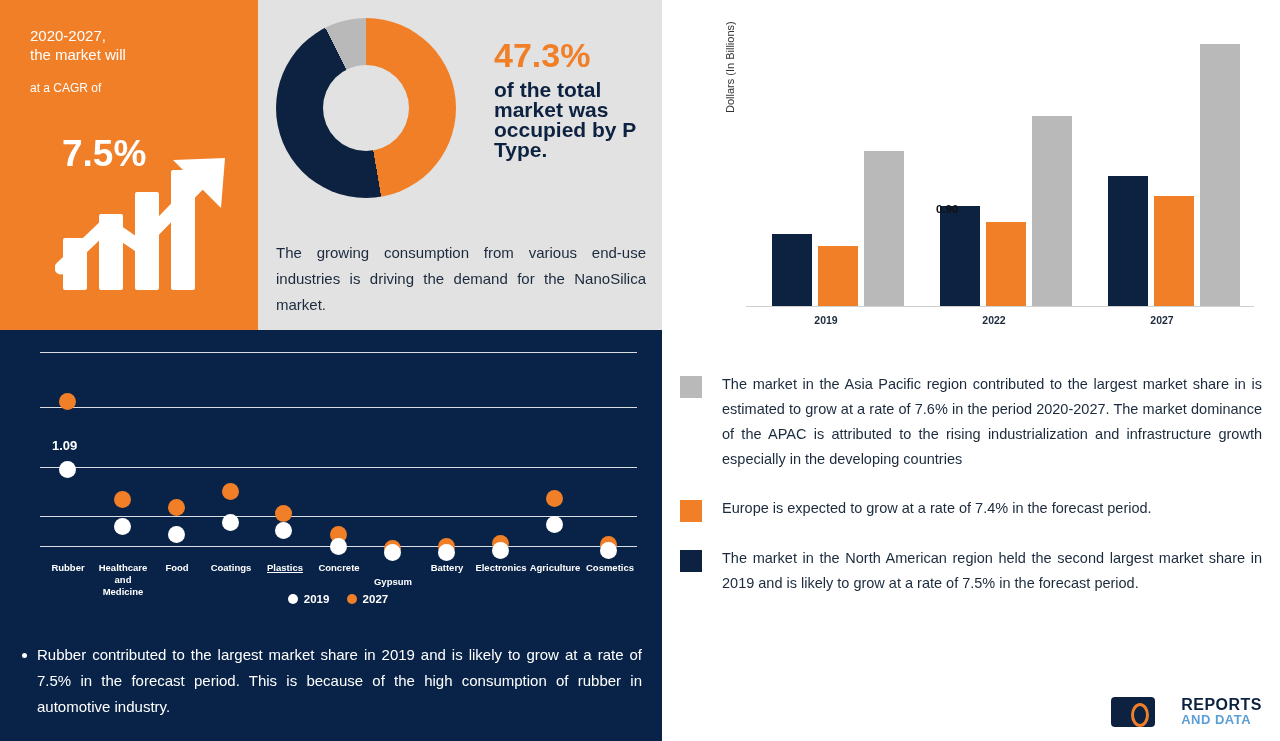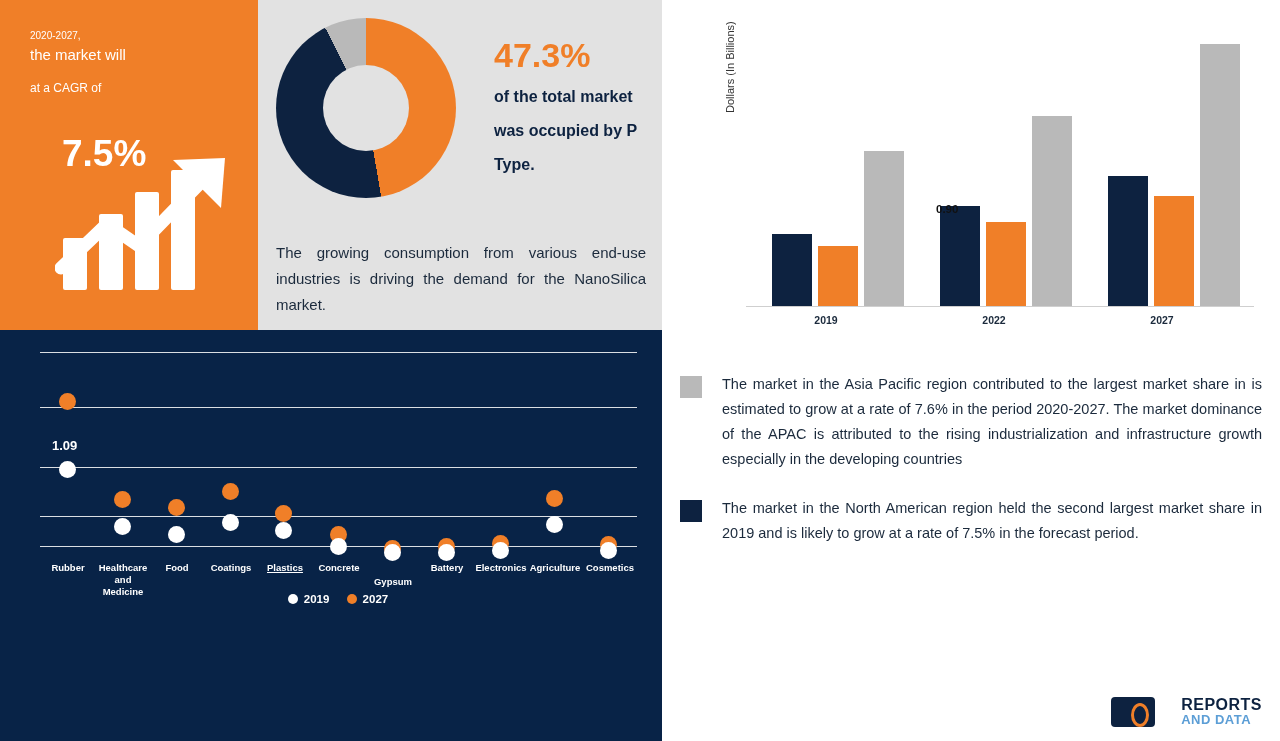--- a/index.html
+++ b/index.html
@@ -10,42 +10,42 @@
     overflow:hidden;
     position:relative;
   }
   .page{position:relative;width:1280px;height:741px;}
 
   
   .left-col{position:absolute;left:0;top:0;width:662px;height:741px;}
 
   
   .cagr-panel{position:absolute;left:0;top:0;width:258px;height:330px;background:#f07f28;color:#ffffff;}
-  .cagr-line1{position:absolute;left:30px;top:26px;font-size:10px;line-height:20px;font-weight:400;}
+  .cagr-line1{position:absolute;left:30px;top:26px;font-size:15px;line-height:20px;font-weight:400;}
   .cagr-line2{position:absolute;left:30px;top:45px;font-size:15px;line-height:20px;font-weight:400;}
   .cagr-accel{position:absolute;left:30px;top:66px;font-size:29px;font-weight:bold;letter-spacing:.2px;}
   .cagr-line3{position:absolute;left:30px;top:81px;font-size:12px;}
   .cagr-value{position:absolute;left:62px;top:133px;font-size:37px;font-weight:bold;}
   .growth-graphic{position:absolute;left:55px;top:150px;width:180px;height:140px;}
   .bar{position:absolute;bottom:0;background:#ffffff;border-radius:2px;}
   .b1{left:8px;width:24px;height:52px;}
   .b2{left:44px;width:24px;height:76px;}
   .b3{left:80px;width:24px;height:98px;}
   .b4{left:116px;width:24px;height:120px;}
 
   
   .donut-panel{position:absolute;left:258px;top:0;width:404px;height:330px;background:#e2e2e2;}
   .donut-wrap{position:absolute;left:18px;top:18px;width:180px;height:180px;}
   .donut{
     width:180px;height:180px;border-radius:50%;
     background:conic-gradient(#f07f28 0deg 170.3deg, #0d2240 170.3deg 333deg, #b9b9b9 333deg 360deg);
   }
   .donut-hole{position:absolute;left:47px;top:47px;width:86px;height:86px;border-radius:50%;background:#e2e2e2;}
   .donut-pct{position:absolute;left:236px;top:36px;font-size:34px;font-weight:bold;color:#f07f28;}
-  .donut-text{position:absolute;left:236px;top:80px;width:160px;font-size:16px;font-weight:bold;color:#0d2240;line-height:34px;}
+  .donut-text{position:absolute;left:236px;top:80px;width:160px;font-size:21px;font-weight:bold;color:#0d2240;line-height:20px;}
   .donut-desc{position:absolute;left:18px;top:240px;width:370px;font-size:15px;color:#1b2a3c;line-height:26px;text-align:justify;}
 
   
   .scatter-panel{position:absolute;left:0;top:330px;width:662px;height:411px;background:#082347;color:#ffffff;}
   .grid-line{position:absolute;left:40px;width:597px;height:1px;background:#ffffff;opacity:.85;}
   .dot{position:absolute;width:17px;height:17px;border-radius:50%;}
   .dot.o{background:#f07f28;}
   .dot.w{background:#ffffff;}
   .axis-line{position:absolute;left:40px;top:216px;width:597px;height:1px;background:#ffffff;opacity:.85;}
   .cat-label{position:absolute;font-size:9.5px;font-weight:bold;text-align:center;line-height:12px;color:#ffffff;}
@@ -158,20 +158,24 @@
       <div class="cat-label" style="left:418px;top:232px;width:58px;">Battery</div>
       <div class="cat-label" style="left:471px;top:232px;width:60px;">Electronics</div>
       <div class="cat-label" style="left:525px;top:232px;width:60px;">Agriculture</div>
       <div class="cat-label" style="left:580px;top:232px;width:60px;">Cosmetics</div>
 
       <div class="sc-legend">
         <span class="sw" style="background:#ffffff;"></span><span>2019</span>
         <span class="sw" style="background:#f07f28;"></span><span>2027</span>
       </div>
 
+      <div class="bullet-note">
+        <div class="bullet-dot"></div>
+        <div class="bullet-text">Rubber contributed to the largest market share in 2019 and is likely to grow at a rate of 7.5% in the forecast period. This is because of the high consumption of rubber in automotive industry.</div>
+      </div>
     </div>
   </div>
 
   <div class="right-col">
 
     <div class="bar-chart">
       <div class="y-axis-title">Dollars (In Billions)</div>
 
       <div class="plot">
 
@@ -194,20 +198,24 @@
       <div class="bc-xlabel" style="left:104px;width:64px;">2019</div>
       <div class="bc-xlabel" style="left:272px;width:64px;">2022</div>
       <div class="bc-xlabel" style="left:440px;width:64px;">2027</div>
 
     </div>
 
     <div class="notes" style="position:absolute;left:18px;top:372px;width:582px;">
       <div class="note-row">
         <div class="note-sw" style="background:#b9b9b9;"></div>
         <div class="note-text">The market in the Asia Pacific region contributed to the largest market share in is estimated to grow at a rate of 7.6% in the period 2020-2027. The market dominance of the APAC is attributed to the rising industrialization and infrastructure growth especially in the developing countries</div>
+      </div>
+      <div class="note-row">
+        <div class="note-sw" style="background:#f07f28;"></div>
+        <div class="note-text">Europe is expected to grow at a rate of 7.4% in the forecast period.</div>
       </div>
       <div class="note-row">
         <div class="note-sw" style="background:#0d2240;"></div>
         <div class="note-text">The market in the North American region held the second largest market share in 2019 and is likely to grow at a rate of 7.5% in the forecast period.</div>
       </div>
     </div>
 
     <div class="logo">
       <div class="logo-mark"></div>
       <div>

